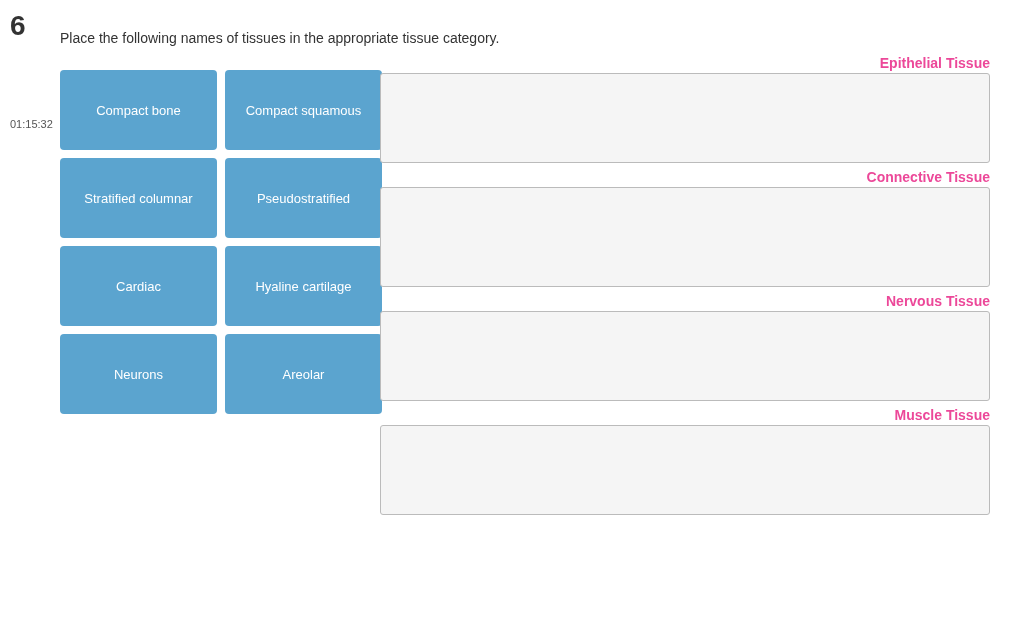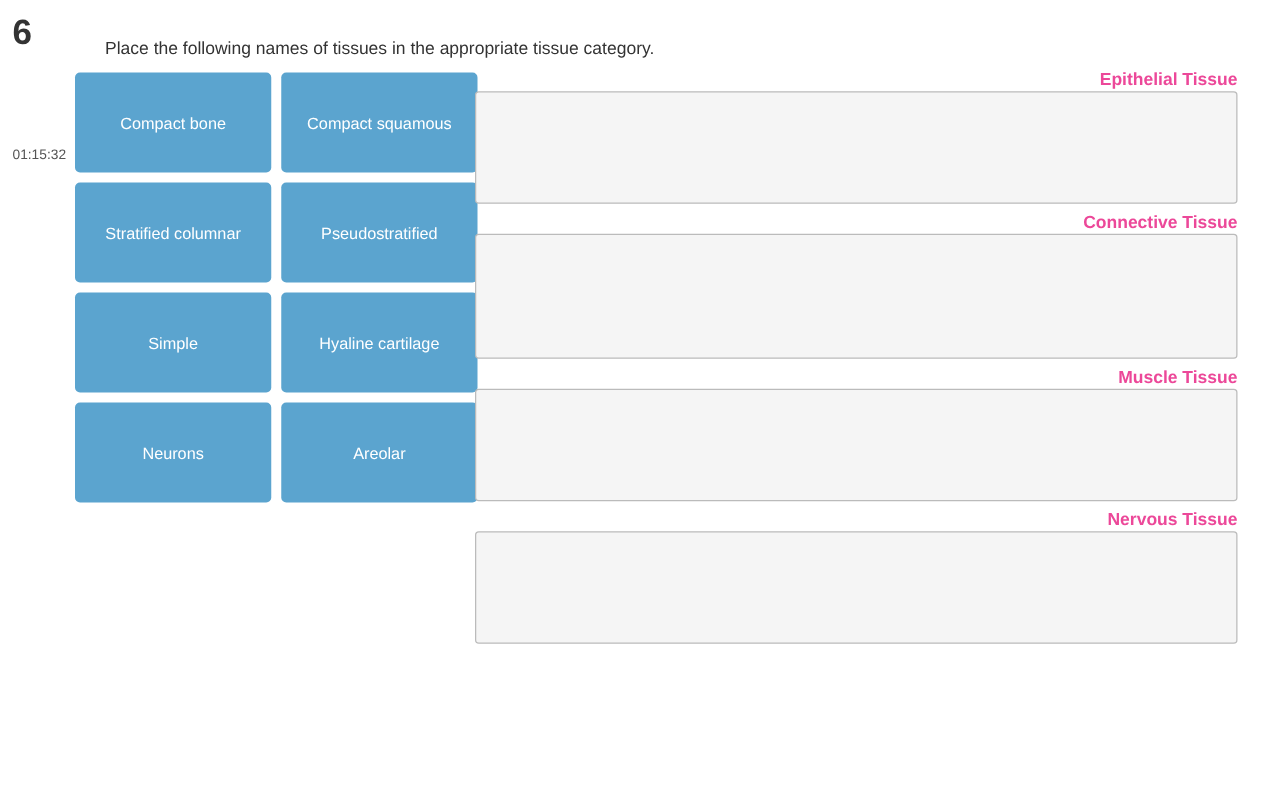--- a/index.html
+++ b/index.html
@@ -28,26 +28,25 @@
       font-size: 11px;
       color: #555;
     }
 
     .instruction {
       position: absolute;
       top: 30px;
       left: 60px;
       font-size: 14px;
       color: #333;
-      margin-left: 24px;
     }
 
     .left-panel {
       position: absolute;
-      top: 58px;
+      top: 70px;
       left: 60px;
       width: 322px;
       display: grid;
       grid-template-columns: 1fr 1fr;
       gap: 8px;
     }
 
     .tile {
       background: #5ba4cf;
       color: #fff;
@@ -100,36 +99,36 @@
 
 <div class="page-number">6</div>
 <div class="timer">01:15:32</div>
 <div class="instruction">Place the following names of tissues in the appropriate tissue category.</div>
 
 <div class="left-panel" id="tiles-panel">
 <div class="tile">Compact bone</div>
     <div class="tile">Compact squamous</div>
     <div class="tile">Stratified columnar</div>
     <div class="tile">Pseudostratified</div>
-    <div class="tile">Simple</div>
+    <div class="tile">Cardiac</div>
     <div class="tile">Hyaline cartilage</div>
     <div class="tile">Neurons</div>
     <div class="tile">Areolar</div>
   </div>
 
 <div class="right-panel" id="categories-panel">
 <div class="category-section">
       <div class="category-label">Epithelial Tissue</div>
       <div class="drop-zone"></div>
     </div>
     <div class="category-section">
       <div class="category-label">Connective Tissue</div>
       <div class="drop-zone"></div>
     </div>
     <div class="category-section">
-      <div class="category-label">Muscle Tissue</div>
+      <div class="category-label">Nervous Tissue</div>
       <div class="drop-zone"></div>
     </div>
     <div class="category-section">
-      <div class="category-label">Nervous Tissue</div>
+      <div class="category-label">Muscle Tissue</div>
       <div class="drop-zone"></div>
     </div>
   </div>
 
 </body></html>

